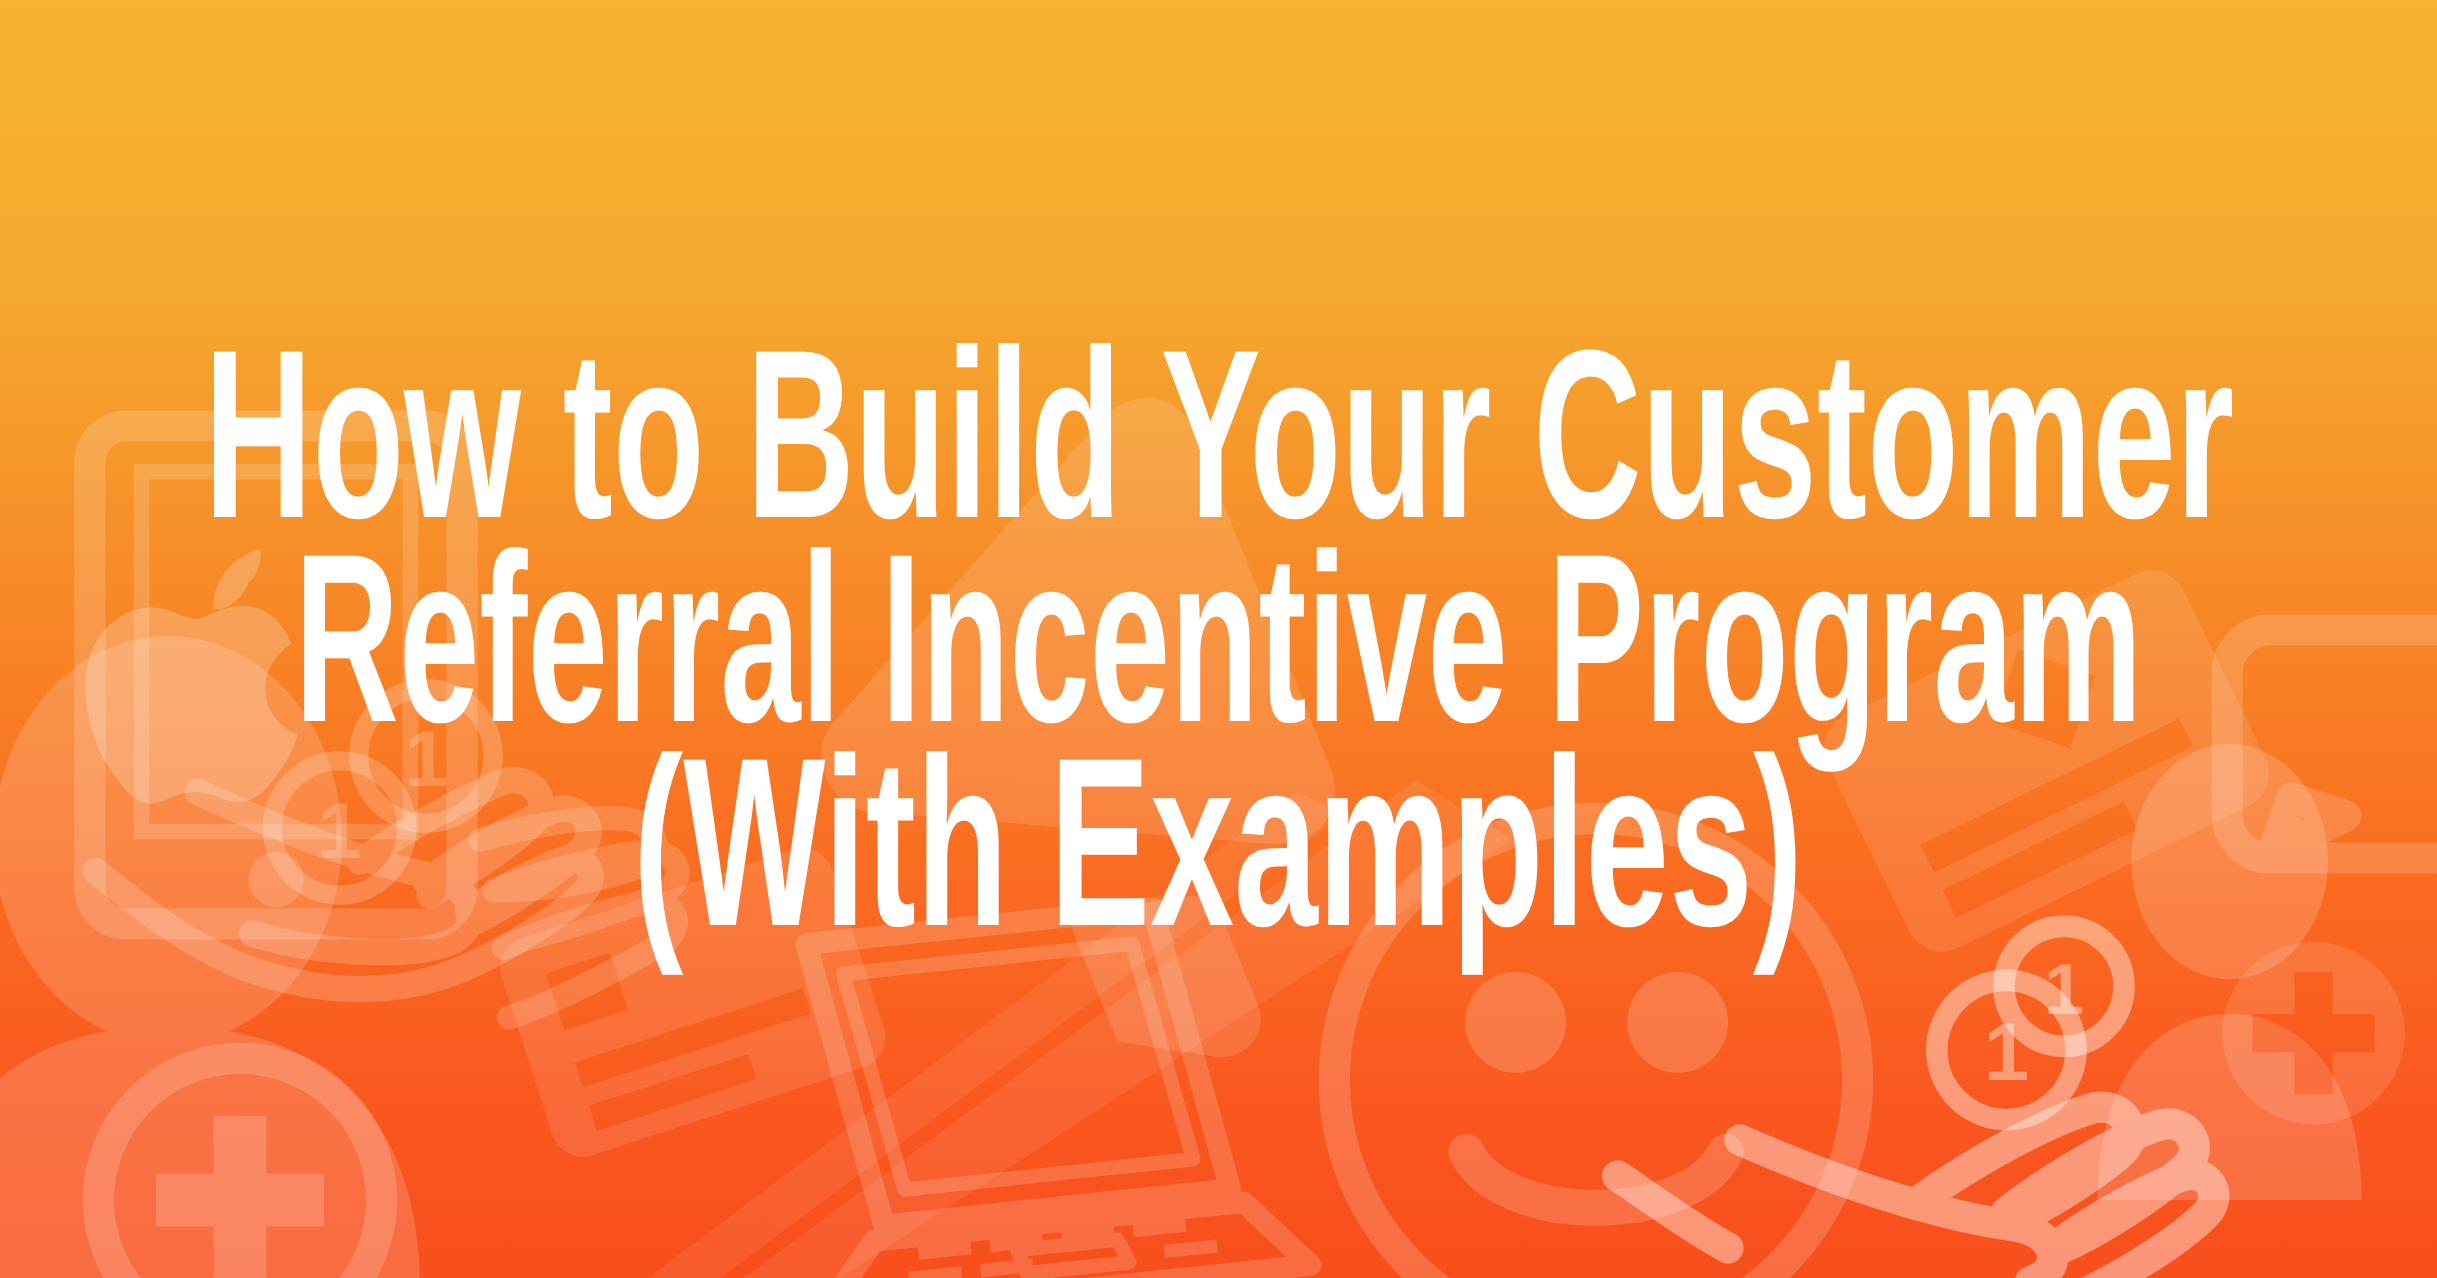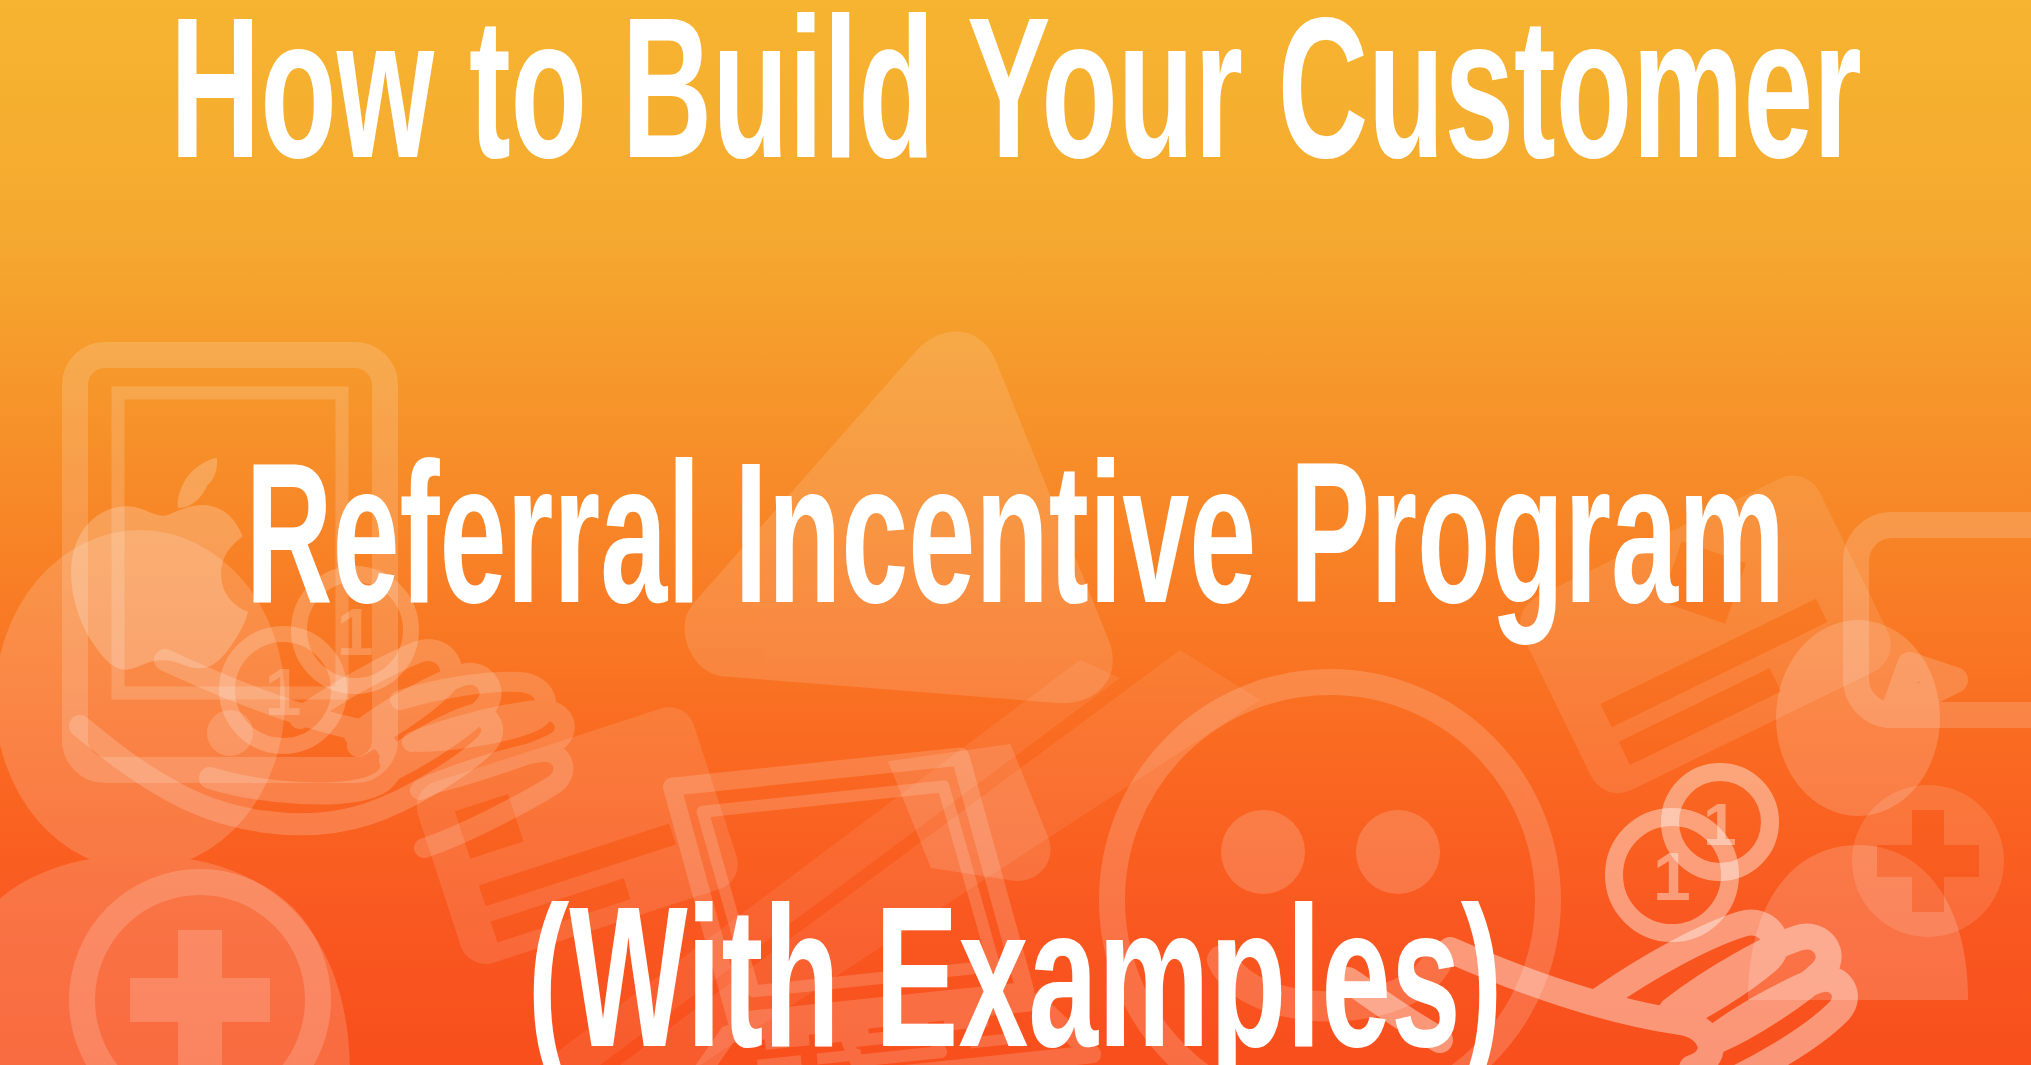--- a/index.html
+++ b/index.html
@@ -11,21 +11,21 @@
   }
   #banner{
     position:relative;width:2031px;height:1065px;overflow:hidden;
     background:linear-gradient(180deg,#F6B430 0%,#F5A92F 22%,#F78B28 45%,#FA6A21 70%,#F95620 88%,#F84F1C 100%);
   }
   
   #decor{position:absolute;inset:0;width:2031px;height:1065px;pointer-events:none;}
   
   #title-block{
     position:absolute;left:0;right:0;top:0;height:1065px;
-    display:flex;flex-direction:column;align-items:center;justify-content:space-between;
+    display:flex;flex-direction:column;align-items:center;justify-content:center;
     z-index:5;
   }
   .title-line{
     color:#ffffff;
     font-family:"Liberation Sans Narrow","Liberation Sans",sans-serif;
     font-weight:700;
     font-size:196px;
     line-height:0.88;
     letter-spacing:0px;
     text-align:center;

